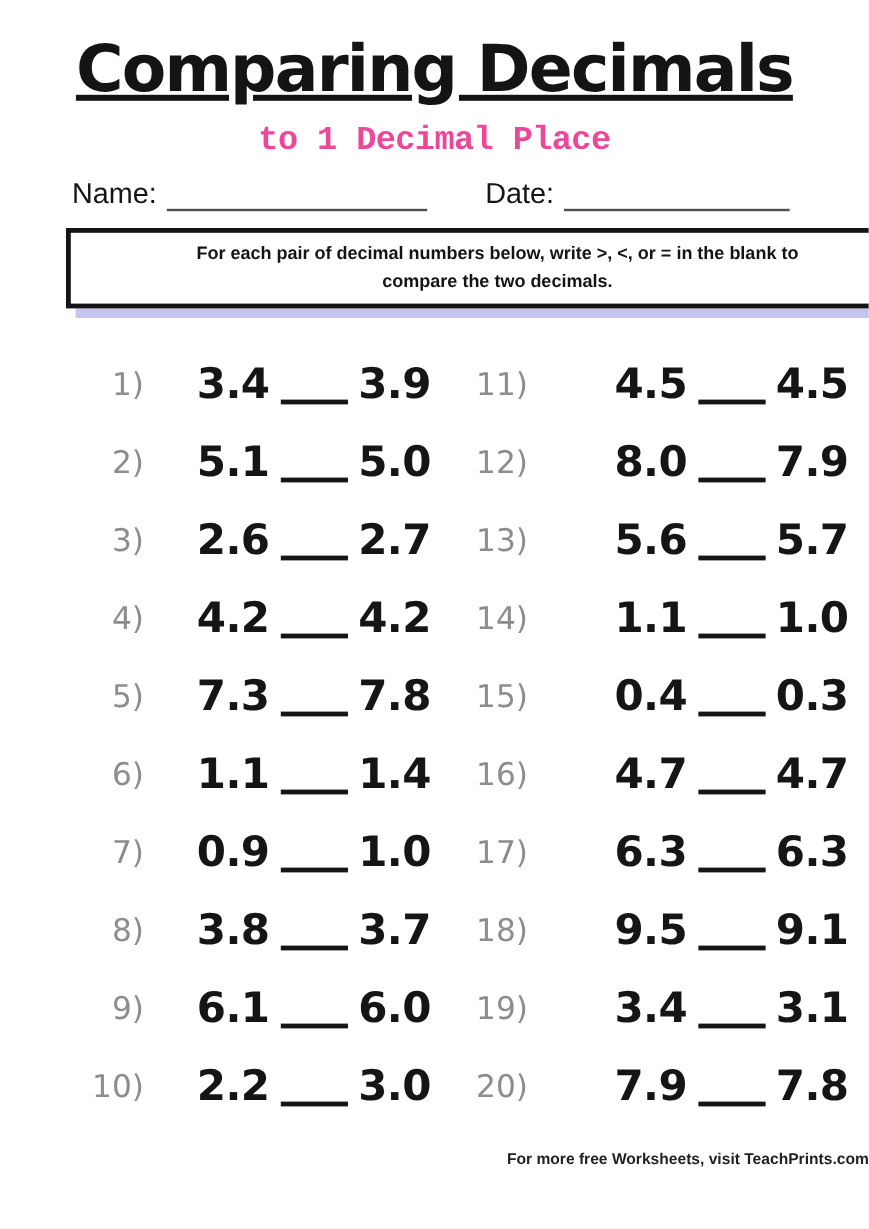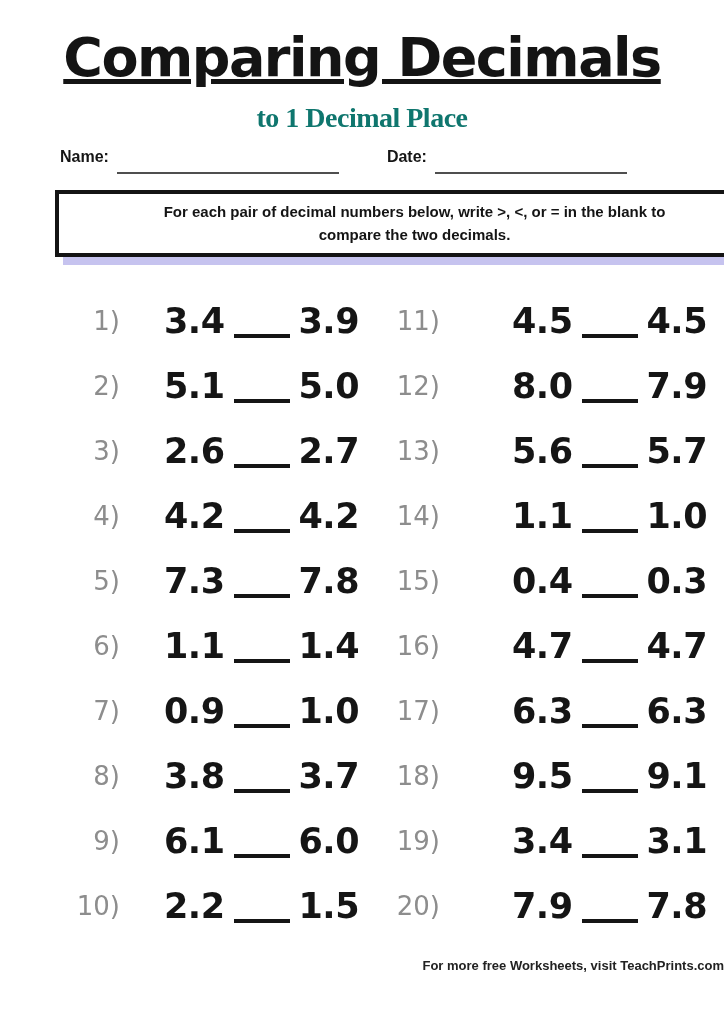--- a/index.html
+++ b/index.html
@@ -16,28 +16,28 @@
     position:absolute;top:26px;left:0;right:0;
     margin:0;text-align:center;
     font-family:"DejaVu Sans",sans-serif;
     font-size:54px;font-weight:700;letter-spacing:-1.5px;
     color:#141414;
     text-decoration:underline;
   }
   .subtitle{
     position:absolute;top:102px;left:0;right:0;
     margin:0;text-align:center;
-    font-family:Liberation Serif, serif;
+    font-family:Liberation Mono, monospace;
     font-size:28px;font-weight:700;letter-spacing:-0.5px;
-    color:#0f766e;
+    color:#ec4899;
   }
   .name-date{
     position:absolute;top:148px;left:60px;right:66px;
-    display:flex;align-items:flex-start;
-    font-size:16px;font-weight:700;
+    display:flex;align-items:flex-end;
+    font-size:24px;font-weight:400;
   }
   .lbl{white-space:nowrap;}
   .line{
     display:inline-block;height:24px;
     border-bottom:2px solid #4f4f4f;
   }
   .name-line{width:222px;margin-left:8px;}
   .date-lbl{margin-left:48px;}
   .date-line{width:192px;margin-left:8px;}
   .instructions{
@@ -142,21 +142,21 @@
         <div class="row">
           <span class="pnum">8)</span>
           <span class="expr"><span class="val">3.8</span><span class="blank"></span><span class="val">3.7</span></span>
         </div>
         <div class="row">
           <span class="pnum">9)</span>
           <span class="expr"><span class="val">6.1</span><span class="blank"></span><span class="val">6.0</span></span>
         </div>
         <div class="row">
           <span class="pnum">10)</span>
-          <span class="expr"><span class="val">2.2</span><span class="blank"></span><span class="val">1.5</span></span>
+          <span class="expr"><span class="val">2.2</span><span class="blank"></span><span class="val">3.0</span></span>
         </div>
       </div>
     <div class="col col-right">
         <div class="row">
           <span class="pnum">11)</span>
           <span class="expr"><span class="val">4.5</span><span class="blank"></span><span class="val">4.5</span></span>
         </div>
         <div class="row">
           <span class="pnum">12)</span>
           <span class="expr"><span class="val">8.0</span><span class="blank"></span><span class="val">7.9</span></span>

